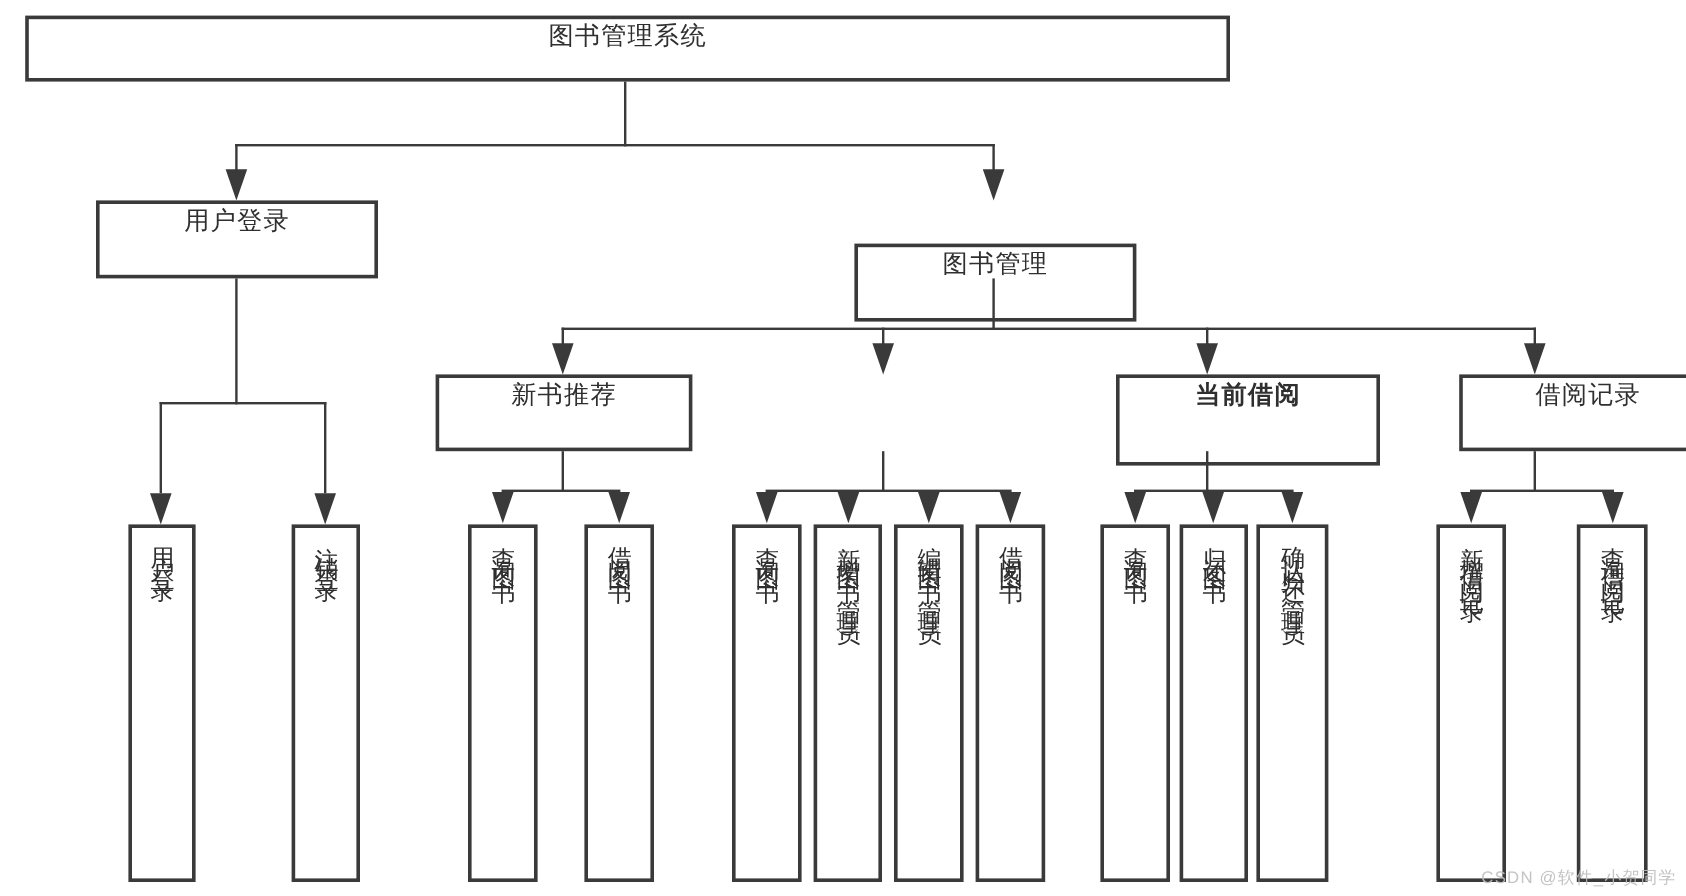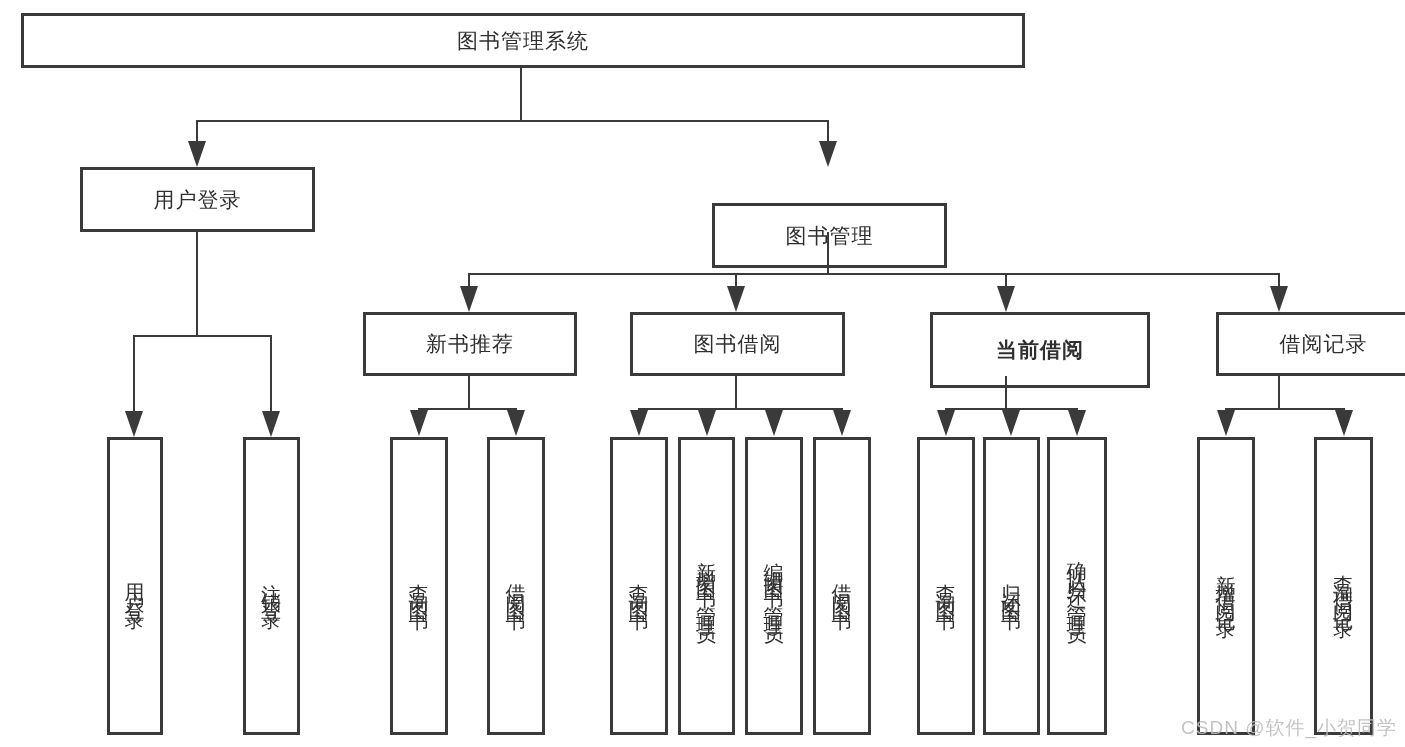--- a/index.html
+++ b/index.html
@@ -9,36 +9,36 @@
     --background:#ffffff;
   }
   html,body{margin:0;padding:0;background:var(--background);}
   .canvas{
     position:relative;width:1405px;height:747px;background:var(--background);
     font-family:"Liberation Sans","DejaVu Sans",sans-serif;color:var(--text);
     overflow:hidden;
   }
   .box{
     position:absolute;box-sizing:border-box;border:3px solid var(--line);
-    background:#fff;display:flex;align-items:center;justify-content:center;
+    background:#fff;display:flex;align-items:flex-start;justify-content:center;
   }
   .box .lbl{font-size:21px;letter-spacing:1px;color:var(--text);white-space:nowrap;}
   .box.leaf .lbl{
     writing-mode:vertical-rl;text-orientation:mixed;
     font-size:20px;letter-spacing:9px;line-height:1;white-space:normal;
   }
   .hline{position:absolute;height:2px;background:var(--line);}
   .vline{position:absolute;width:2px;background:var(--line);}
   .arrow{
     position:absolute;width:0;height:0;
     border-left:9px solid transparent;border-right:9px solid transparent;
     border-top:26px solid var(--line);
   }
   .watermark{
-    position:absolute;right:8px;bottom:6px;font-size:19px;
+    position:absolute;right:8px;bottom:6px;font-size:14px;
     color:var(--watermark);letter-spacing:1px;z-index:5;opacity:.9;
     white-space:nowrap;
     margin-top:22px;
   }
 </style>
 </head>
 <body>
 
 <div class="canvas">
 
@@ -73,23 +73,20 @@
   <div class="arrow" style="left:460px;top:286px;"></div>
   <div class="vline" style="left:735px;top:273px;height:15px;"></div>
   <div class="arrow" style="left:727px;top:286px;"></div>
   <div class="vline" style="left:1005px;top:273px;height:15px;"></div>
   <div class="arrow" style="left:997px;top:286px;"></div>
   <div class="vline" style="left:1278px;top:273px;height:15px;"></div>
   <div class="arrow" style="left:1270px;top:286px;"></div>
 
   <div class="box" style="left:363px;top:312px;width:214px;height:64px;">
     <span class="lbl">新书推荐</span>
-  </div>
-  <div class="box" style="left:630px;top:312px;width:215px;height:64px;">
-    <span class="lbl">图书借阅</span>
   </div>
   <div class="box" style="left:930px;top:312px;width:220px;height:76px;font-weight:bold;">
     <span class="lbl">当前借阅</span>
   </div>
   <div class="box" style="left:1172px;top:312px;width:215px;height:64px;margin-left:44px;">
     <span class="lbl">借阅记录</span>
   </div>
 
   <div class="vline" style="left:468px;top:376px;height:34px;"></div>
   <div class="hline" style="left:418px;top:408px;width:99px;"></div>

